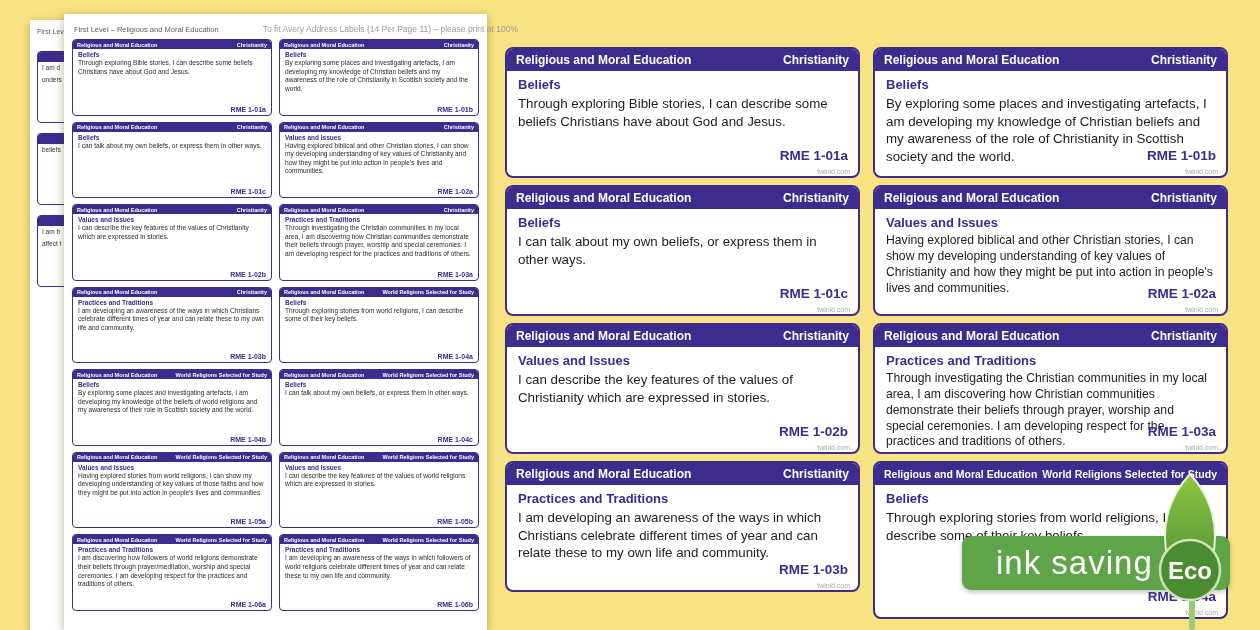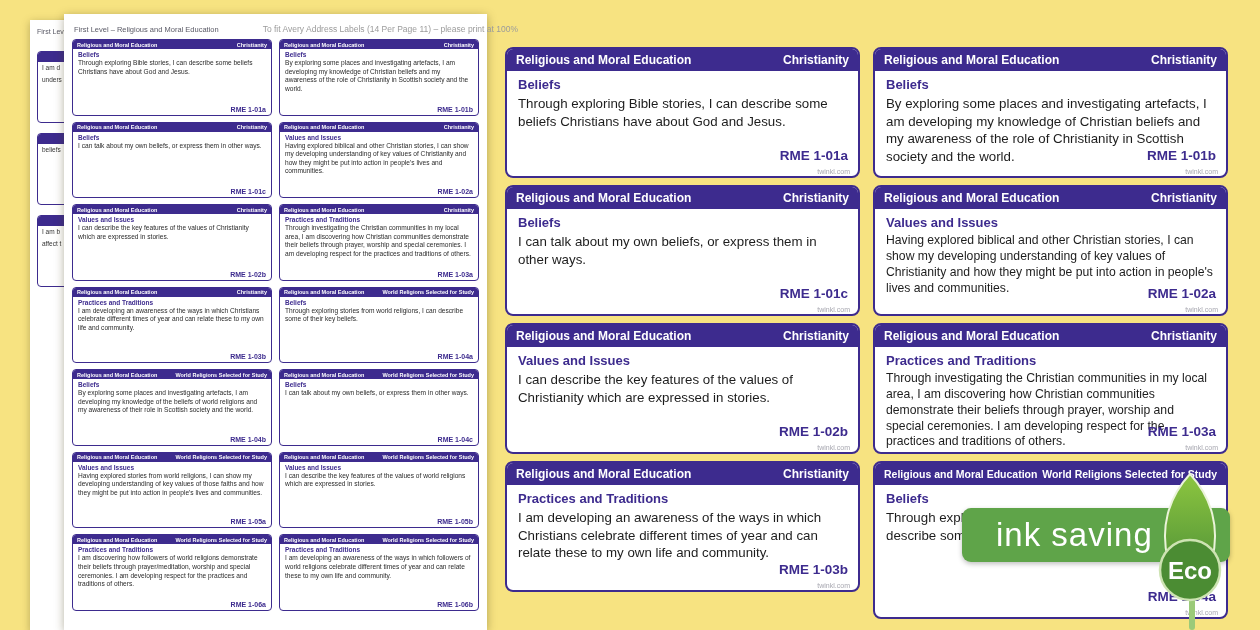--- a/index.html
+++ b/index.html
@@ -47,21 +47,21 @@
   .card-title{color:#3d2b8e;font-weight:bold;font-size:13px;margin-bottom:3px;}
   .card-text{font-size:13.3px;line-height:1.32;color:#1d1d1d;}
   .col2 .card:nth-child(2) .card-text,
   .col2 .card:nth-child(3) .card-text{font-size:12.2px;line-height:1.3;}
   .card-code{position:absolute;right:10px;bottom:13px;color:#3d2b8e;font-weight:bold;font-size:13.5px;}
   .card-wm{position:absolute;right:8px;bottom:1px;font-size:7px;color:#a7a7b0;}
 
   
   .eco-stem{position:absolute;left:1189px;top:585px;width:6px;height:45px;background:#9bca79;
             border-radius:3px;z-index:8;}
-  .eco-banner{position:absolute;left:962px;top:508px;width:268px;height:54px;background:#5fa449;
+  .eco-banner{position:absolute;left:962px;top:536px;width:268px;height:54px;background:#5fa449;
               border-radius:9px;z-index:9;display:flex;align-items:center;
               box-shadow:0 2px 5px rgba(0,0,0,.25);}
   .eco-text{color:#fff;font-size:33px;padding-left:34px;letter-spacing:1px;}
   .eco-leaf{position:absolute;left:1146px;top:472px;width:92px;height:132px;z-index:10;}
   .eco-leaf text{font-size:24px;font-weight:bold;fill:#fff;
                  font-family:"Liberation Sans","DejaVu Sans",sans-serif;}
 </style>
 </head>
 <body>
 

